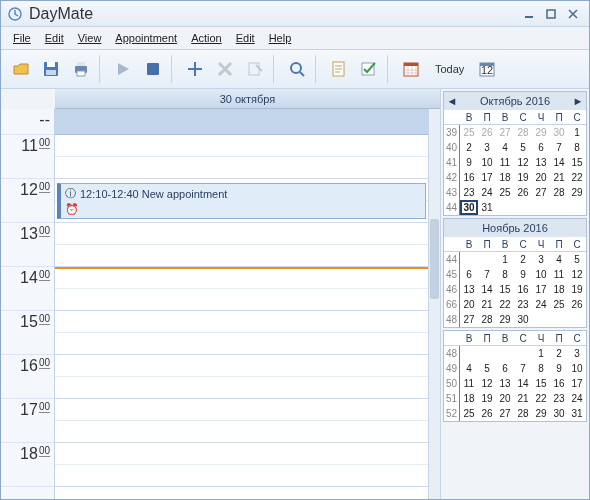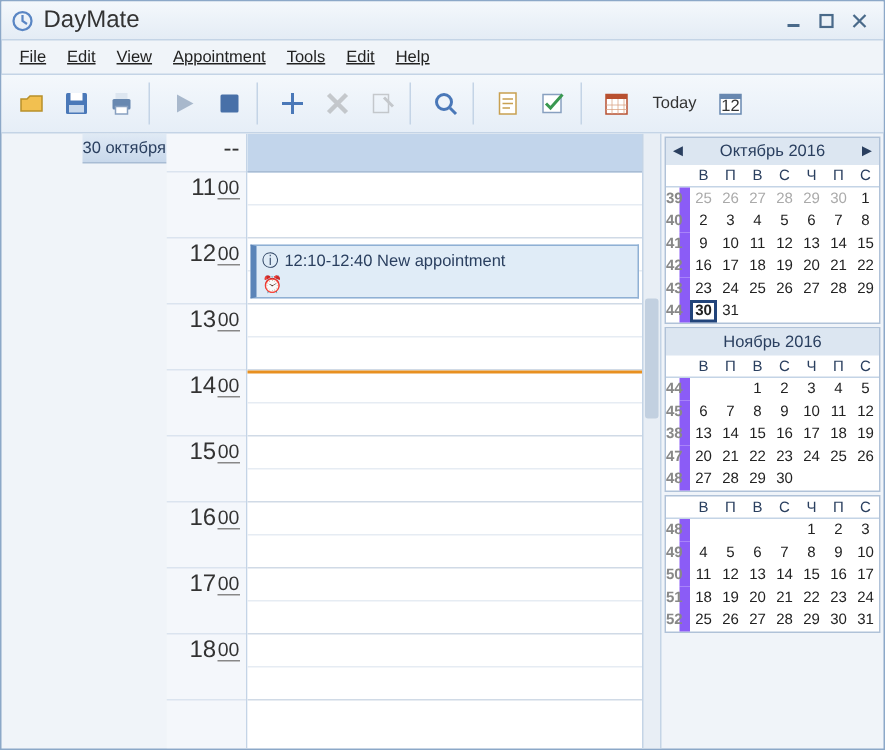--- a/index.html
+++ b/index.html
@@ -10,45 +10,45 @@
 .title-text { flex: 1; color: #333; font-size: 16px; }
 .winbtn { width: 20px; height: 18px; margin-left: 2px; display: flex; align-items: center; justify-content: center; cursor: pointer; }
 .menubar { height: 22px; display: flex; align-items: center; padding: 0 6px; gap: 2px; }
 .menubar .menu-item { padding: 2px 6px; color: #222; cursor: pointer; }
 .menubar .menu-item .ul { text-decoration: underline; }
 .toolbar { height: 40px; display: flex; align-items: center; padding: 0 6px; gap: 2px; border-top: 1px solid #c4d4e6; border-bottom: 1px solid #c4d4e6; background: linear-gradient(#f4f8fc, #e6eef7); }
 .tbtn { width: 28px; height: 28px; display: flex; align-items: center; justify-content: center; cursor: pointer; border-radius: 3px; }
 .sep { width: 6px; height: 28px; border-left: 1px solid #c4d4e6; margin: 0 2px; }
 .today-btn { padding: 4px 8px; color: #333; cursor: pointer; }
 .content { flex: 1; display: flex; overflow: hidden; }
-.dayview { flex: 1; display: flex; flex-direction: row; border-right: 1px solid #c4d4e6; }
+.dayview { flex: 1; display: flex; flex-direction: column; border-right: 1px solid #c4d4e6; }
 .dayheader { height: 20px; background: linear-gradient(#e0eaf5, #c8d8eb); text-align: center; line-height: 20px; color: #2a3f5f; border-bottom: 1px solid #a8bcd4; margin-left: 54px; }
 .timegrid { flex: 1; display: flex; overflow: hidden; position: relative; }
 .timecol { width: 54px; background: #f4f7fb; border-right: 1px solid #c4d4e6; }
 .timerow { height: 44px; display: flex; align-items: flex-start; justify-content: flex-end; padding: 2px 4px; color: #333; border-bottom: 1px solid #dbe4ef; }
 .timerow .hr { font-size: 16px; font-weight: normal; }
-.timerow .mn { font-size: 13px; margin-left: 1px; border-bottom: 1px solid #888; }
+.timerow .mn { font-size: 10px; margin-left: 1px; border-bottom: 1px solid #888; }
 .slotcol { flex: 1; position: relative; background: #fff; }
 .slot { height: 22px; border-bottom: 1px solid #e6ecf3; }
 .slot.half { border-bottom: 1px solid #d0dae6; }
 .allday { height: 26px; background: #c2d5eb; border-bottom: 1px solid #a8bcd4; }
 .orange-line { position: absolute; left: 0; right: 0; height: 2px; background: #e89020; }
 .appt { position: absolute; left: 2px; right: 14px; background: #e0ecf7; border: 1px solid #8fb0d4; border-left: 4px solid #5a84b8; padding: 2px 4px; color: #2a3f5f; display: flex; flex-direction: column; gap: 2px; }
 .appt-row { display: flex; align-items: center; gap: 4px; }
 .scrollbar-v { position: absolute; right: 0; top: 0; bottom: 0; width: 12px; background: #e8eef5; border-left: 1px solid #c4d4e6; }
 .scrollthumb { position: absolute; left: 1px; right: 1px; background: #c2d0e0; border-radius: 2px; }
 .calpanel { width: 148px; padding: 2px; overflow: hidden; }
 .minical { border: 1px solid #b0c2d8; margin-bottom: 2px; background: #fff; }
 .minical-hdr { height: 18px; background: linear-gradient(#e4ecf5, #d0dde c); display: flex; align-items: center; justify-content: center; color: #2a3f5f; position: relative; background: #dce6f1; }
 .minical-hdr .nav { position: absolute; width: 12px; text-align: center; cursor: pointer; color: #2a3f5f; }
 .minical-hdr .nav.l { left: 2px; } .minical-hdr .nav.r { right: 2px; }
 .minical-grid { display: grid; grid-template-columns: 16px repeat(7, 1fr); }
 .minical-grid > div { height: 15px; text-align: center; line-height: 15px; font-size: 10px; }
 .minical-grid .dh { color: #2a3f5f; border-bottom: 1px solid #c4d4e6; }
-.minical-grid .wk { color: #888; border-right: 7px solid #8b5cf6; font-weight: bold; }
+.minical-grid .wk { color: #888; border-right: 1px solid #8b5cf6; }
 .minical-grid .d { color: #222; cursor: pointer; }
 .minical-grid .d.other { color: #aaa; }
 .minical-grid .d.today { border: 2px solid #22447a; line-height: 11px; font-weight: bold; }
 svg { display: block; }
 </style>
 </head>
 <body>
 
 <div class="window">
   <div class="titlebar">
@@ -74,21 +74,21 @@
           <path d="M1 1 L9 9 M9 1 L1 9" stroke="#4a6a8a" stroke-width="1.5"></path>
         </svg>
       </span>
   </div>
 
   <div class="menubar">
     <span class="menu-item"><span class="ul">File</span></span>
     <span class="menu-item"><span class="ul">Edit</span></span>
     <span class="menu-item"><span class="ul">View</span></span>
     <span class="menu-item"><span class="ul">Appointment</span></span>
-    <span class="menu-item"><span class="ul">Tools</span></span>
+    <span class="menu-item"><span class="ul">Action</span></span>
     <span class="menu-item"><span class="ul">Edit</span></span>
     <span class="menu-item"><span class="ul">Help</span></span>
   </div>
 
   <div class="toolbar">
     <span class="tbtn">
         <svg width="18" height="18">
           <path d="M2 14 L2 6 L6 6 L8 4 L16 4 L16 14 Z" fill="#f2c050" stroke="#b8902a"></path>
         </svg>
       </span>
@@ -335,29 +335,29 @@
             <div class="d">4</div>
             <div class="d">5</div>
             <div class="wk">45</div>
             <div class="d">6</div>
             <div class="d">7</div>
             <div class="d">8</div>
             <div class="d">9</div>
             <div class="d">10</div>
             <div class="d">11</div>
             <div class="d">12</div>
-            <div class="wk">38</div>
+            <div class="wk">46</div>
             <div class="d">13</div>
             <div class="d">14</div>
             <div class="d">15</div>
             <div class="d">16</div>
             <div class="d">17</div>
             <div class="d">18</div>
             <div class="d">19</div>
-            <div class="wk">47</div>
+            <div class="wk">66</div>
             <div class="d">20</div>
             <div class="d">21</div>
             <div class="d">22</div>
             <div class="d">23</div>
             <div class="d">24</div>
             <div class="d">25</div>
             <div class="d">26</div>
             <div class="wk">48</div>
             <div class="d">27</div>
             <div class="d">28</div>

